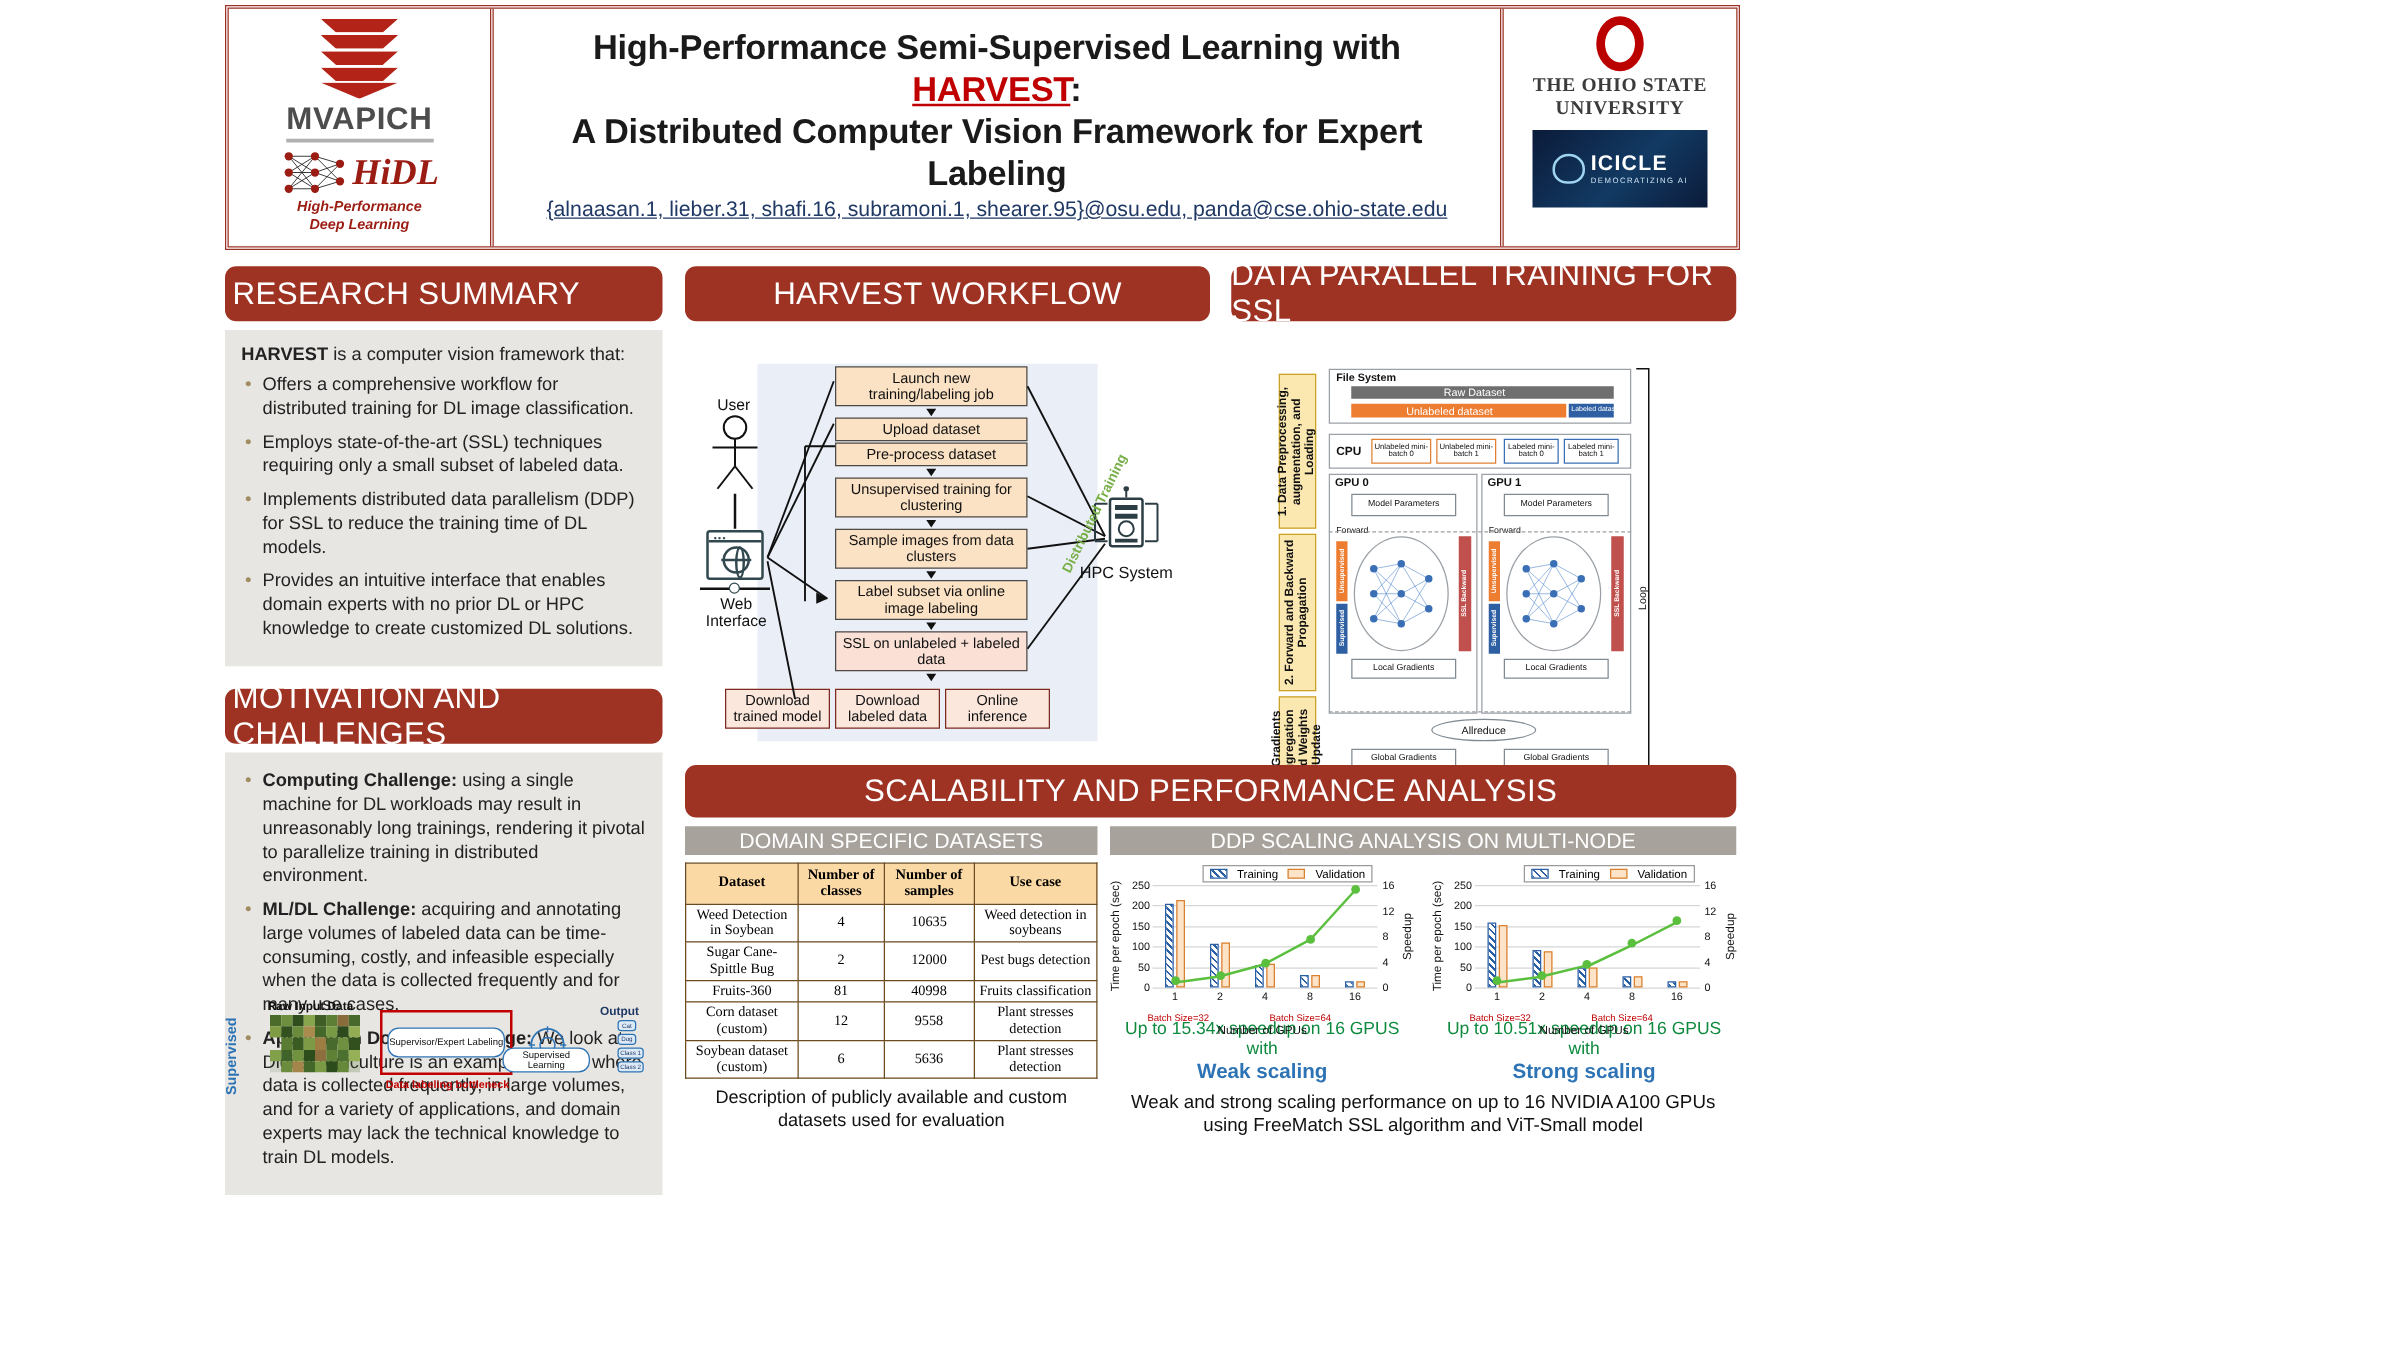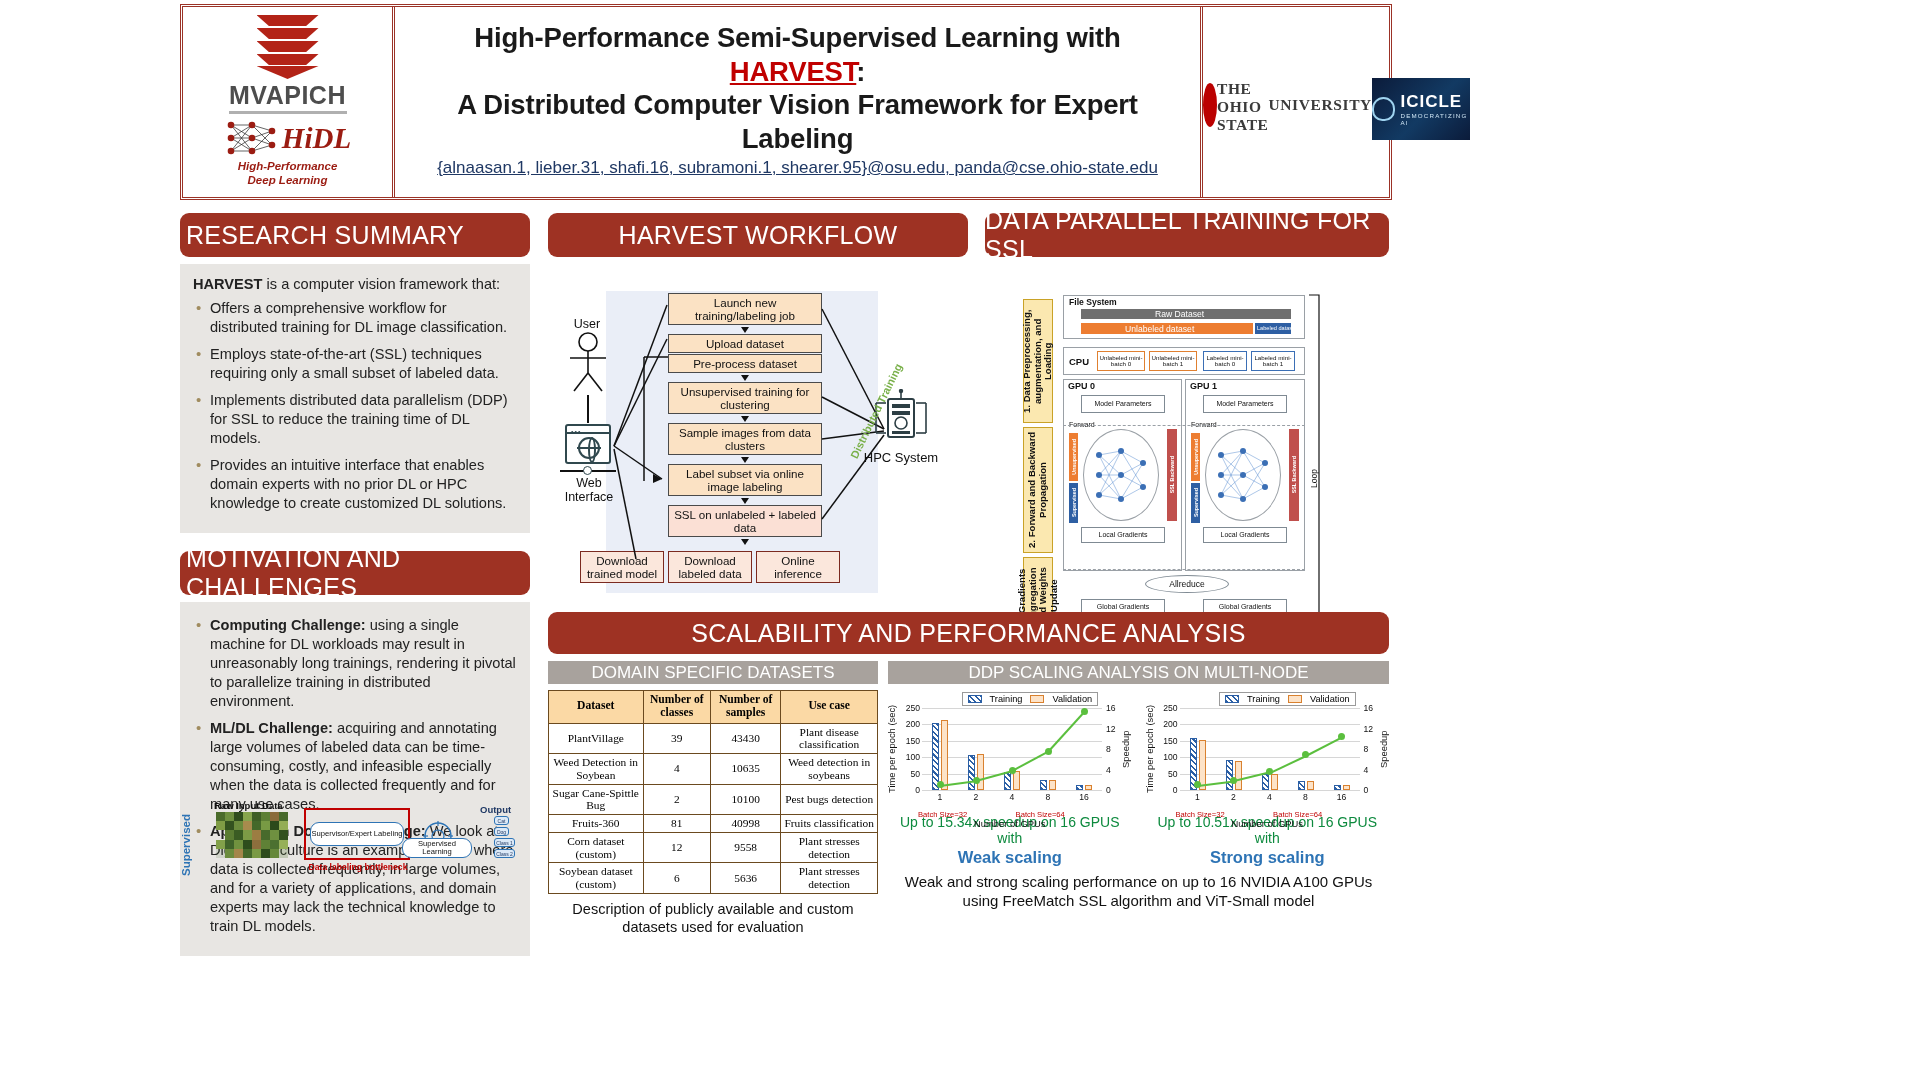--- a/index.html
+++ b/index.html
@@ -23,21 +23,21 @@
   .hidl-sub { font-size:11.5px; font-style:italic; font-weight:700; color:#9b1c12; text-align:center; line-height:1.25; margin-top:2px; }
 
   .hdr-center { flex:1; display:flex; flex-direction:column; align-items:center; justify-content:flex-start;
                 padding:14px 10px 0 10px; border-right:3px double #9b3226; }
   .ptitle { font-size:27.5px; font-weight:700; color:#1a1a1a; text-align:center; line-height:1.22;
             font-family:"Liberation Sans", sans-serif; letter-spacing:-0.2px; }
   .ptitle .hl { color:#c00000; text-decoration:underline; }
   .pauthors { font-size:19.5px; color:#1a1a1a; text-align:center; line-height:1.26; margin-top:9px; }
   .pemail { font-size:17px; color:#1f3864; text-decoration:underline; text-align:center; margin-top:3px; }
 
-  .hdr-logo-right { width:186px; display:flex; flex-direction:row; align-items:center; justify-content:flex-start; padding-top:6px;}
+  .hdr-logo-right { width:186px; display:flex; flex-direction:column; align-items:center; justify-content:flex-start; padding-top:6px;}
   .osu-o { width:38px; height:44px; border:7px solid #bb0000; border-radius:50%; }
   .osu-t1 { font-size:15.5px; font-weight:700; color:#3b3b3b; letter-spacing:.6px; margin-top:3px; font-family:"Liberation Serif", serif; }
   .osu-t2 { font-size:15.5px; font-weight:700; color:#3b3b3b; letter-spacing:.6px; font-family:"Liberation Serif", serif; }
   .icicle-box { width:140px; height:62px; margin-top:8px; background:linear-gradient(135deg,#0b1b3a,#123a63 55%,#0b1b3a);
                 display:flex; align-items:center; justify-content:center; gap:5px; }
   .icicle-brain { width:26px; height:24px; border:2px solid #9fd4f0; border-radius:50% 50% 45% 45%; }
   .icicle-txt { color:#fff; font-size:17px; font-weight:700; letter-spacing:1px; line-height:1; }
   .icicle-sub { color:#cfe6f5; font-size:6.2px; letter-spacing:1.2px; margin-top:2px; }
 
   
@@ -548,35 +548,29 @@
           <thead>
               <tr>
             <th>Dataset</th>
             <th>Number of classes</th>
             <th>Number of samples</th>
             <th>Use case</th>
           </tr>
             </thead>
           <tbody>
             <tr>
-              <td>PlantVillage</td>
-              <td>39</td>
-              <td>43430</td>
-              <td>Plant disease classification</td>
-            </tr>
-            <tr>
               <td>Weed Detection in Soybean</td>
               <td>4</td>
               <td>10635</td>
               <td>Weed detection in soybeans</td>
             </tr>
             <tr>
               <td>Sugar Cane-Spittle Bug</td>
               <td>2</td>
-              <td>10100</td>
+              <td>12000</td>
               <td>Pest bugs detection</td>
             </tr>
             <tr>
               <td>Fruits-360</td>
               <td>81</td>
               <td>40998</td>
               <td>Fruits classification</td>
             </tr>
             <tr>
               <td>Corn dataset (custom)</td>

